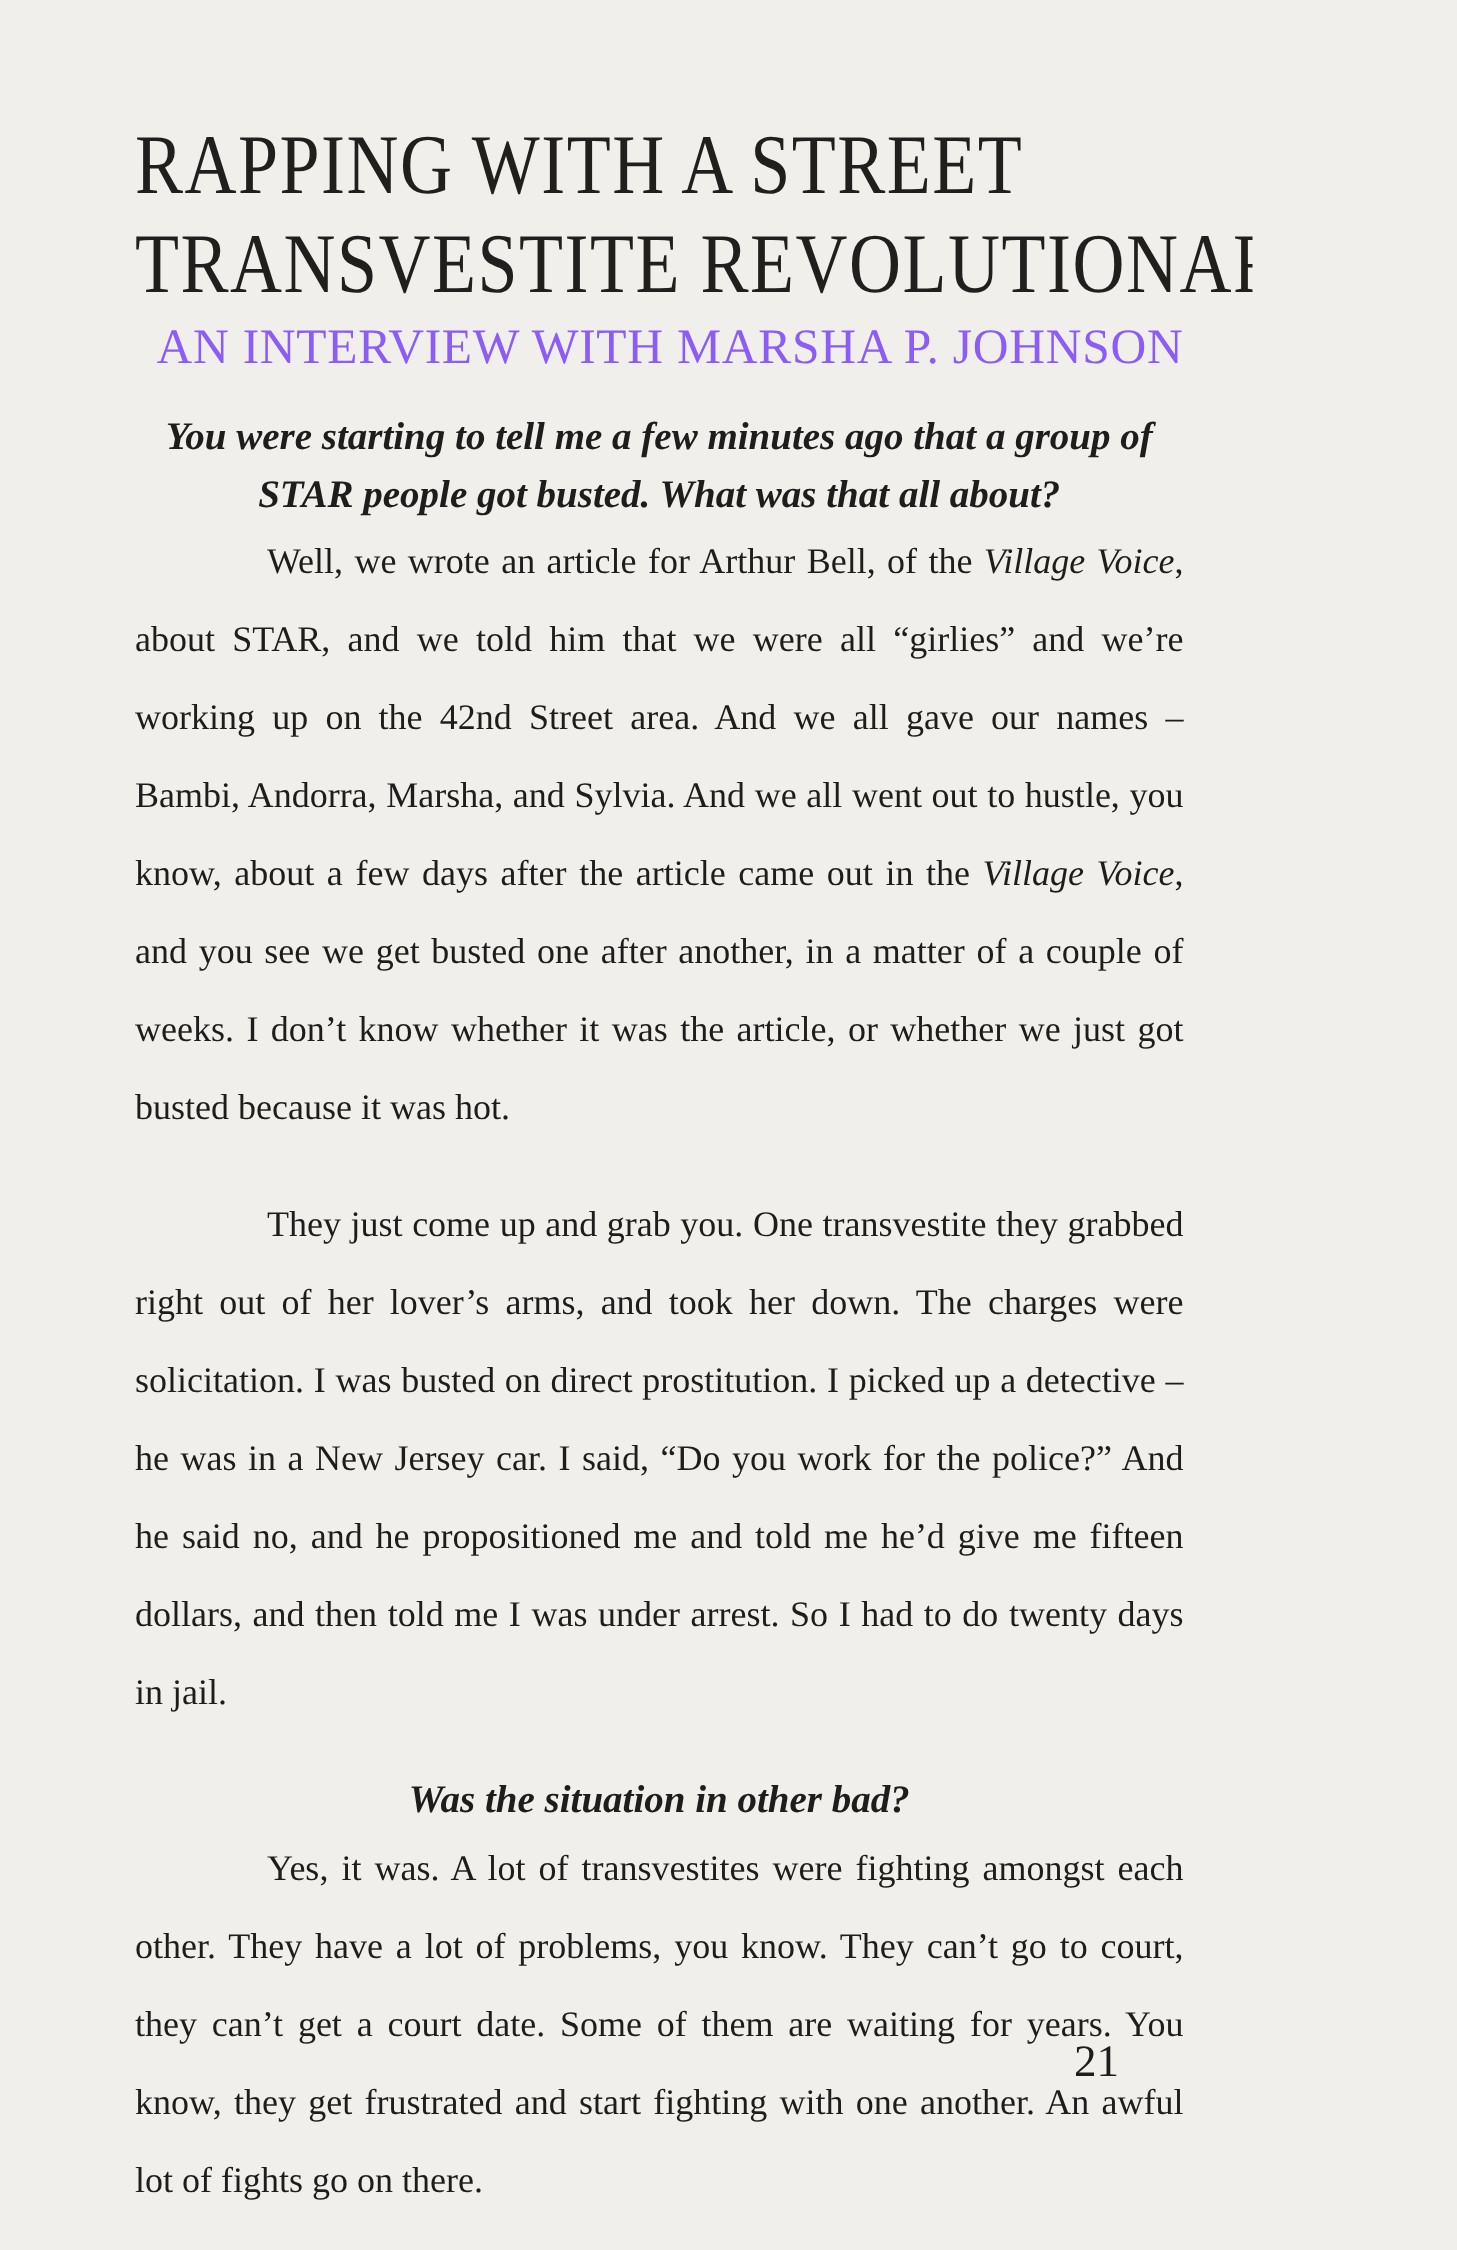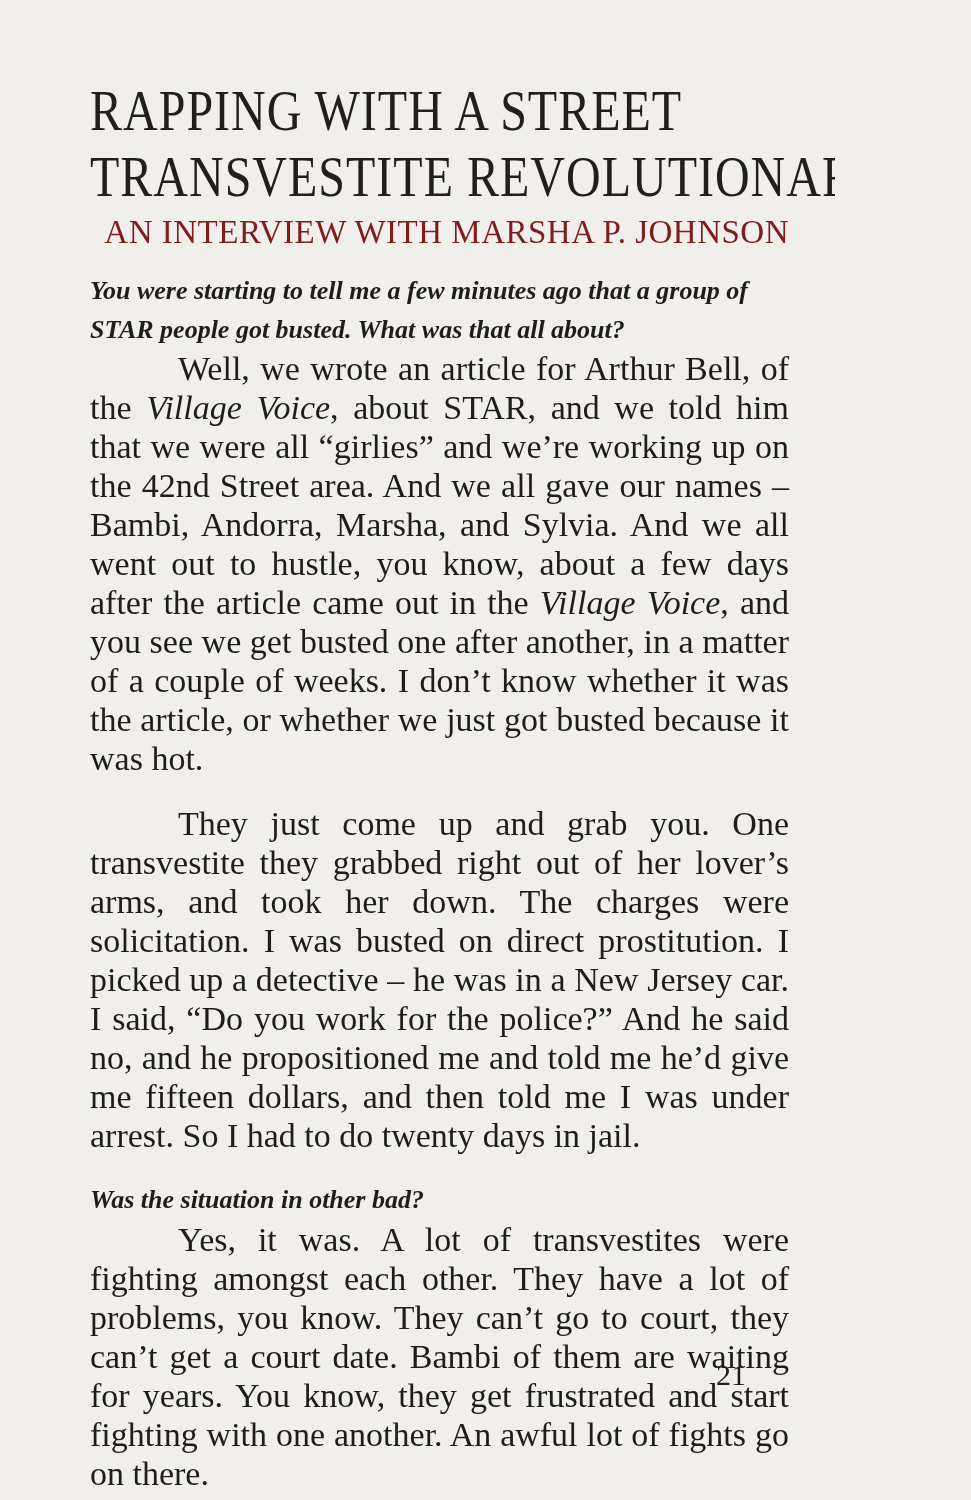--- a/index.html
+++ b/index.html
@@ -27,41 +27,41 @@
     color: #211f1d;
     transform: scaleY(1.18);
     transform-origin: 0 0;
     white-space: nowrap;
   }
   .subtitle {
     text-align: right;
     font-size: 33px;
     line-height: 36px;
     letter-spacing: 0.5px;
-    color: #7f1d1d;
+    color: #8b5cf6;
     white-space: nowrap;
   }
   main {
     margin-top: 22px;
   }
   .qa + .qa {
     margin-top: 26px;
   }
   .question {
     margin: 0;
     font-size: 26px;
     line-height: 38.5px;
     font-weight: 700;
     font-style: italic;
-    text-align: left;
+    text-align: center;
   }
   .answer {
     margin: 0;
-    font-size: 34px;
-    line-height: 39px;
+    font-size: 24px;
+    line-height: 52px;
     text-align: justify;
     text-indent: 88px;
   }
   .answer .italic {
     font-style: italic;
   }
   .page-number {
     position: absolute;
     top: 1358px;
     right: 89px;
@@ -85,18 +85,18 @@
       <p class="answer"><span>Well, we wrote an article for Arthur Bell, of the </span><span class="italic">Village Voice</span><span>, about STAR, and we told him that we were all “girlies” and we’re working up on the 42nd Street area. And we all gave our names – Bambi, Andorra, Marsha, and Sylvia. And we all went out to hustle, you know, about a few days after the article came out in the </span><span class="italic">Village Voice</span><span>, and you see we get busted one after another, in a matter of a couple of weeks. I don’t know whether it was the article, or whether we just got busted because it was hot.</span></p>
     </section>
 
 
     <section class="qa">
       <p class="answer"><span>They just come up and grab you. One transvestite they grabbed right out of her lover’s arms, and took her down. The charges were solicitation. I was busted on direct prostitution. I picked up a detective – he was in a New Jersey car. I said, “Do you work for the police?” And he said no, and he propositioned me and told me he’d give me fifteen dollars, and then told me I was under arrest. So I had to do twenty days in jail.</span></p>
     </section>
 
     <section class="qa">
       <p class="question">Was the situation in other bad?</p>
-      <p class="answer"><span>Yes, it was. A lot of transvestites were fighting amongst each other. They have a lot of problems, you know. They can’t go to court, they can’t get a court date. Bambi of them are waiting for years. You know, they get frustrated and start fighting with one another. An awful lot of fights go on there.</span></p>
+      <p class="answer"><span>Yes, it was. A lot of transvestites were fighting amongst each other. They have a lot of problems, you know. They can’t go to court, they can’t get a court date. Some of them are waiting for years. You know, they get frustrated and start fighting with one another. An awful lot of fights go on there.</span></p>
     </section>
   </main>
 
   <div class="page-number">21</div>
 </div>
 
 </body></html>

